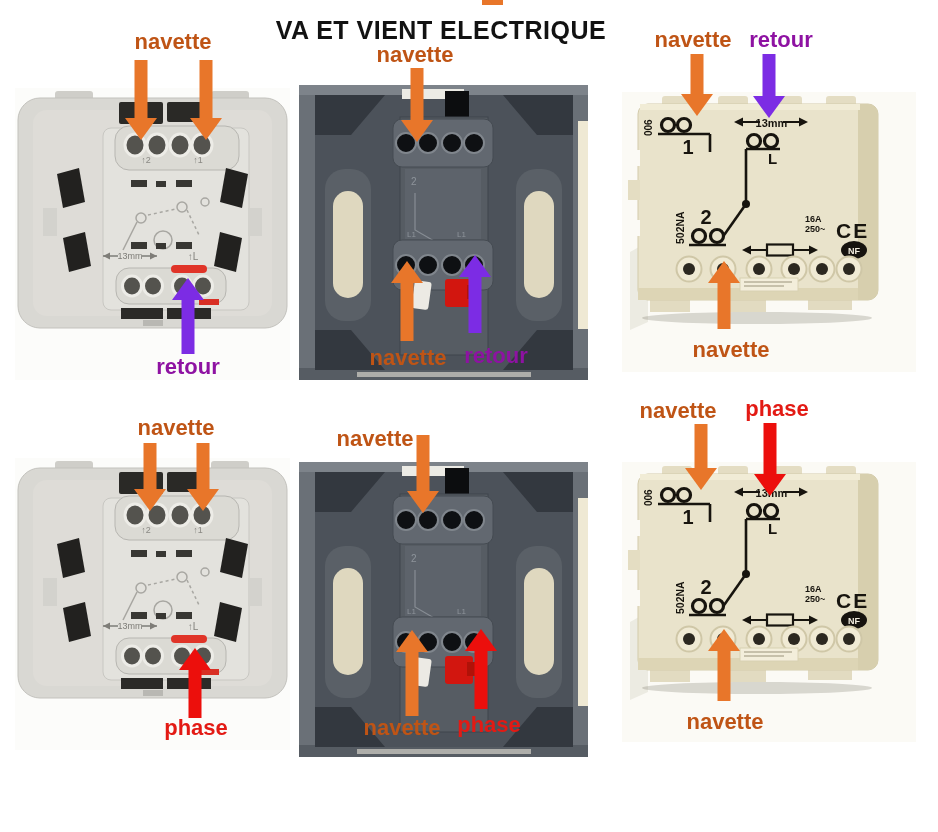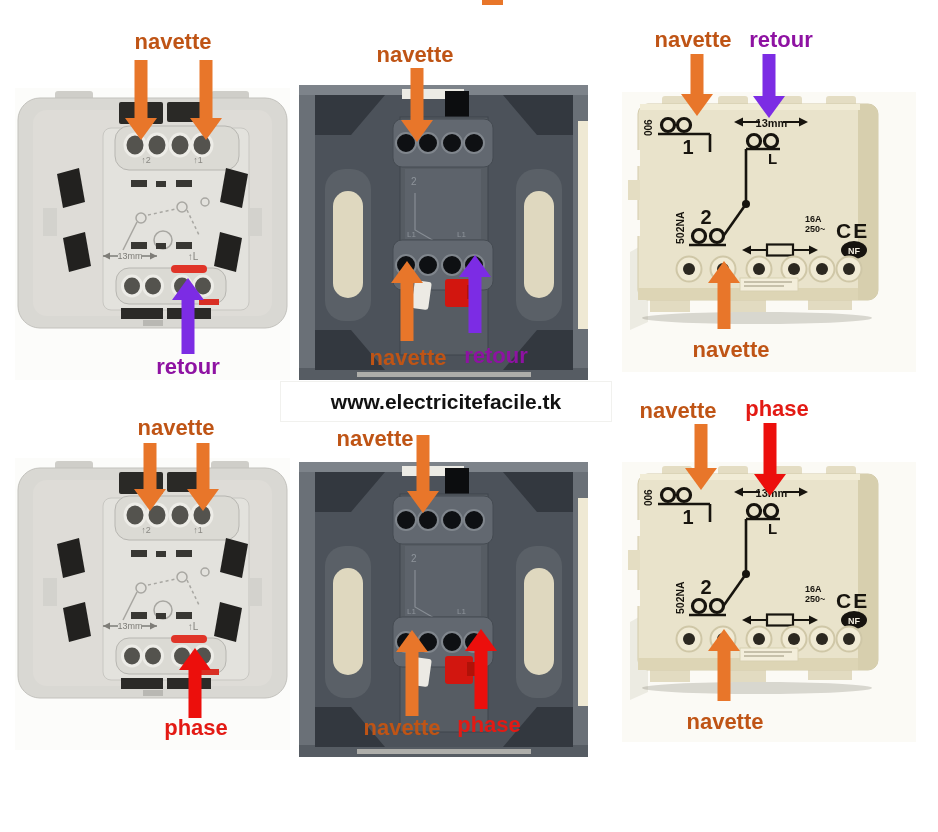--- a/index.html
+++ b/index.html
@@ -30,20 +30,21 @@
   .remnant{position:absolute;left:482px;top:0;width:21px;height:5px;background:#e8762a;z-index:5;}
   svg text{font-family:"Liberation Sans","DejaVu Sans",sans-serif;}
 </style>
 </head>
 <body>
 
 <div id="canvas">
 
   <div class="remnant"></div>
 
+  <div class="title">VA ET VIENT ELECTRIQUE</div>
 
   <div class="photo" style="left:15px;top:88px;">
     <svg width="275" height="292" viewBox="0 0 275 292">
       <rect width="275" height="292" fill="#fcfcfa"></rect>
       <rect x="40" y="3" width="38" height="12" rx="3" fill="#cfcec9"></rect>
       <rect x="196" y="3" width="38" height="12" rx="3" fill="#cfcec9"></rect>
       <rect x="3" y="10" width="269" height="230" rx="22" fill="#d9d8d3" stroke="#c3c2bd"></rect>
       <rect x="18" y="22" width="239" height="206" rx="14" fill="#dedcd7"></rect>
       <g>
         <rect x="104" y="14" width="44" height="22" rx="2" fill="#2a2926"></rect>
@@ -273,23 +274,20 @@
   <div class="arrow down c-purple" style="left:753px;top:54px;height:64px;">
       <div class="shaft"></div>
       <div class="head"></div>
     </div>
   <div class="arrow up c-orange" style="left:708px;top:261px;height:68px;">
       <div class="shaft"></div>
       <div class="head"></div>
     </div>
   <div class="label lbl-navette" style="left:731px;top:339px;">navette</div>
 
-  <div class="banner">
-    <span>www.electricitefacile.tk</span>
-  </div>
 
   <div class="photo" style="left:15px;top:458px;">
     <svg width="275" height="292" viewBox="0 0 275 292">
       <rect width="275" height="292" fill="#fcfcfa"></rect>
       <rect x="40" y="3" width="38" height="12" rx="3" fill="#cfcec9"></rect>
       <rect x="196" y="3" width="38" height="12" rx="3" fill="#cfcec9"></rect>
       <rect x="3" y="10" width="269" height="230" rx="22" fill="#d9d8d3" stroke="#c3c2bd"></rect>
       <rect x="18" y="22" width="239" height="206" rx="14" fill="#dedcd7"></rect>
       <g>
         <rect x="104" y="14" width="44" height="22" rx="2" fill="#2a2926"></rect>

